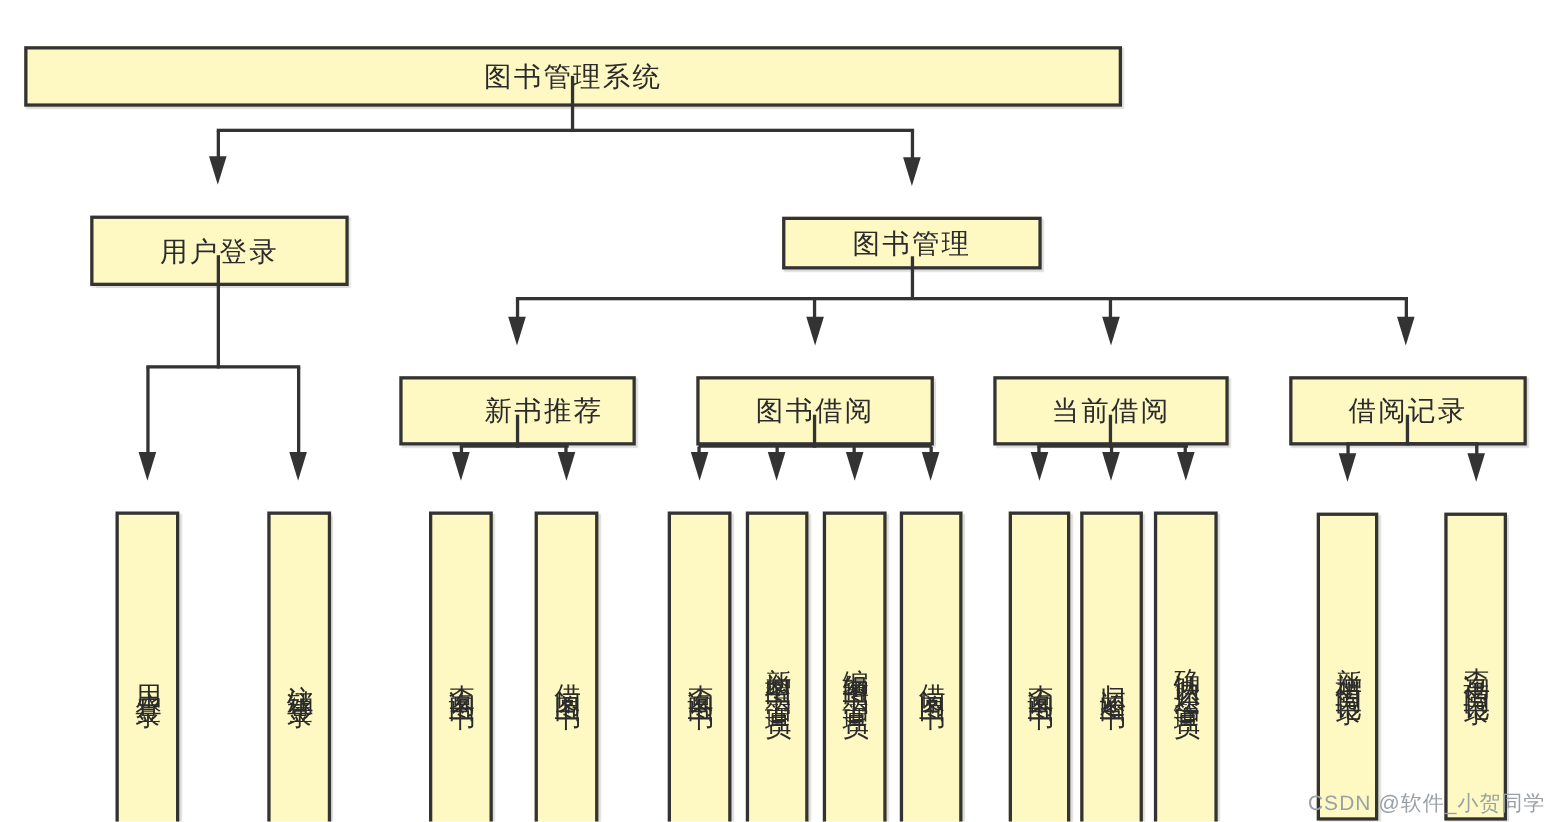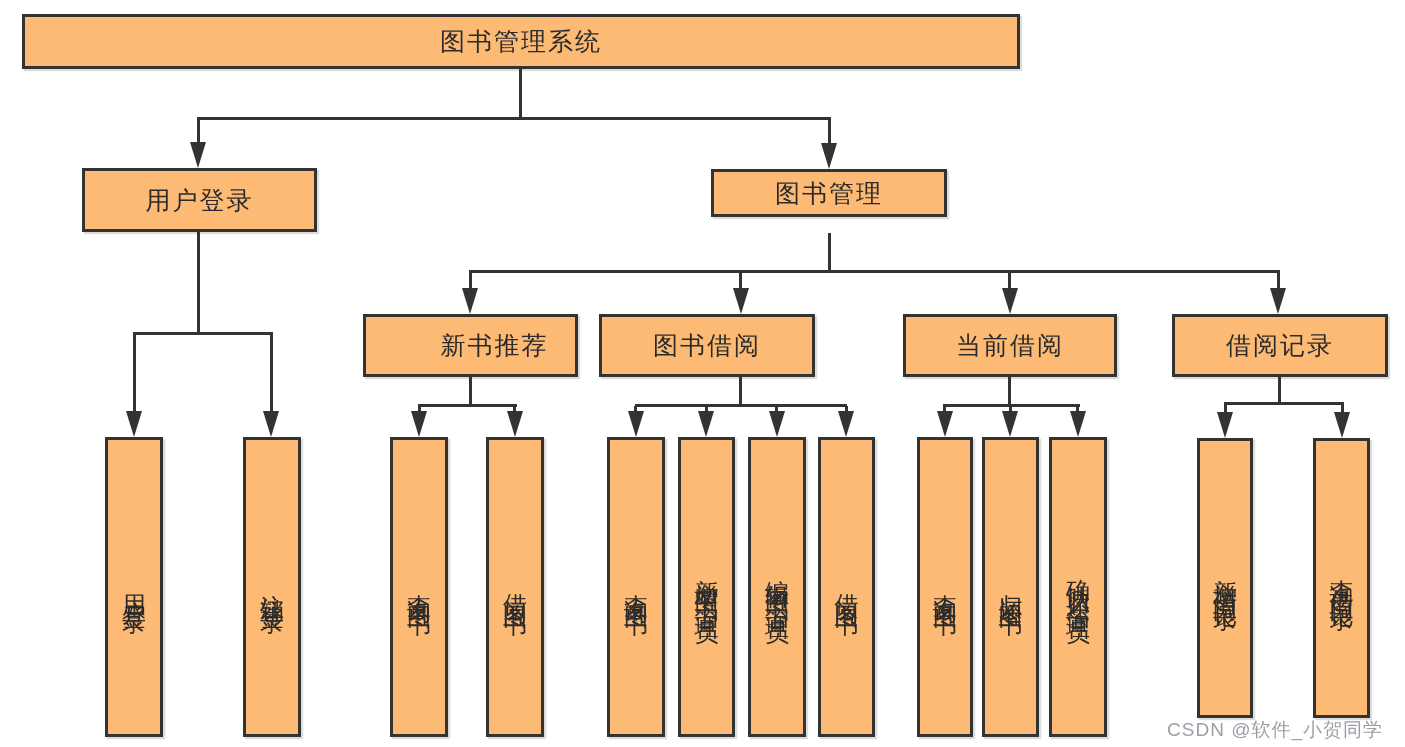--- a/index.html
+++ b/index.html
@@ -1,37 +1,38 @@
 <!DOCTYPE html>
 <html><head>
 <meta charset="utf-8">
 <style>
   html,body{margin:0;padding:0;background:#ffffff;}
   .canvas{
     position:relative;width:1405px;height:747px;background:#ffffff;overflow:hidden;
     font-family:"Liberation Sans", sans-serif;color:#2b2b2b;
   }
   .node{
-    position:absolute;box-sizing:border-box;border:3px solid #333333;background:#fdba74;
+    position:absolute;box-sizing:border-box;border:3px solid #333333;background:#fef9c3;
     display:flex;align-items:center;justify-content:center;
     box-shadow:2px 2px 1px rgba(130,130,130,0.28);
+    margin-top:28px;
   }
   .node.h{font-size:25px;letter-spacing:2px;white-space:nowrap;}
   .node.v{
     writing-mode:vertical-rl;
     font-size:24px;letter-spacing:6px;line-height:1;
   }
   .line{position:absolute;background:#333333;}
   .arrow{
     position:absolute;width:0;height:0;
     border-left:8px solid transparent;border-right:8px solid transparent;
     border-top:26px solid #333333;
   }
   .watermark{
-    position:absolute;right:22px;bottom:4px;
+    position:absolute;right:0;bottom:4px;
     font-size:19px;color:#9aa0a6;letter-spacing:1px;white-space:nowrap;
   }
 </style>
 </head>
 <body>
 
 <div class="canvas">
 
   <div class="node h" style="left:22px;top:14px;width:998px;height:55px;">
     <span>图书管理系统</span>
@@ -42,21 +43,21 @@
   </div>
 
   <div class="node h" style="left:711px;top:169px;width:236px;height:48px;">
     <span>图书管理</span>
   </div>
 
   <div class="node h" style="left:363px;top:314px;width:215px;height:63px;padding-left:48px;">
     <span>新书推荐</span>
   </div>
 
-  <div class="node h" style="left:599px;top:314px;width:216px;height:63px;">
+  <div class="node h" style="left:633px;top:314px;width:216px;height:63px;">
     <span>图书借阅</span>
   </div>
 
   <div class="node h" style="left:1172px;top:314px;width:216px;height:63px;">
     <span>借阅记录</span>
   </div>
 
   <div class="node h" style="left:903px;top:314px;width:214px;height:63px;">
     <span>当前借阅</span>
   </div>

